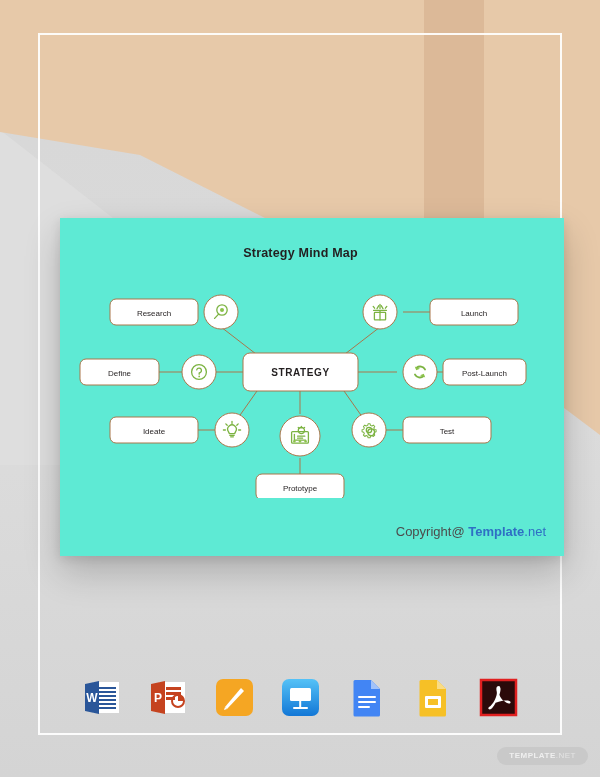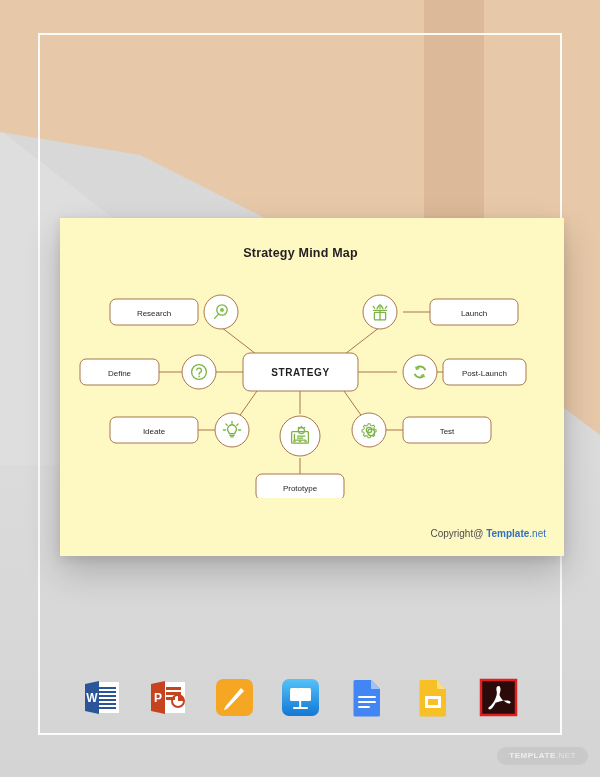--- a/index.html
+++ b/index.html
@@ -29,32 +29,32 @@
   }
   
   #frame{
     position:absolute;left:38px;top:33px;width:524px;height:702px;
     border:2px solid rgba(255,255,255,.92);
     box-sizing:border-box;pointer-events:none;
   }
   
   #card{
     position:absolute;left:60px;top:218px;width:504px;height:338px;
-    background:#fef9c3;
+    background:#5eead4;
     box-shadow:0 16px 34px rgba(0,0,0,.20), 0 3px 10px rgba(0,0,0,.10);
   }
   #card-title{
     position:absolute;left:0;top:28px;width:481px;text-align:center;
     font-size:12.5px;font-weight:bold;color:#231f20;letter-spacing:.2px;
   }
   
   #map{position:absolute;left:0;top:60px;width:481px;height:220px;}
   
   #copyright{
-    position:absolute;right:18px;bottom:17px;font-size:10px;color:#4c4c4c;
+    position:absolute;right:18px;bottom:17px;font-size:13px;color:#4c4c4c;
     white-space:nowrap;
   }
   #copyright .brand{color:#2f6fc4;font-weight:bold;}
   #copyright .brand .net{color:#2f6fc4;font-weight:normal;}
   
   #icons{
     position:absolute;left:0;top:672px;width:600px;height:50px;
     display:flex;justify-content:center;align-items:center;gap:23px;
   }
   .app-icon{width:43px;height:43px;position:relative;display:block;}

